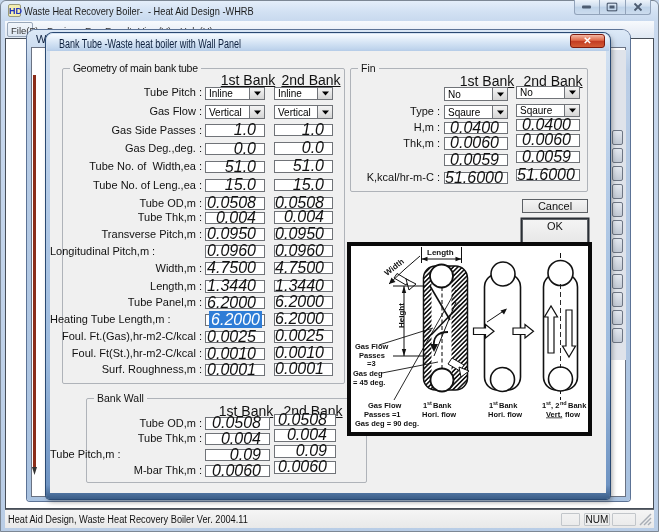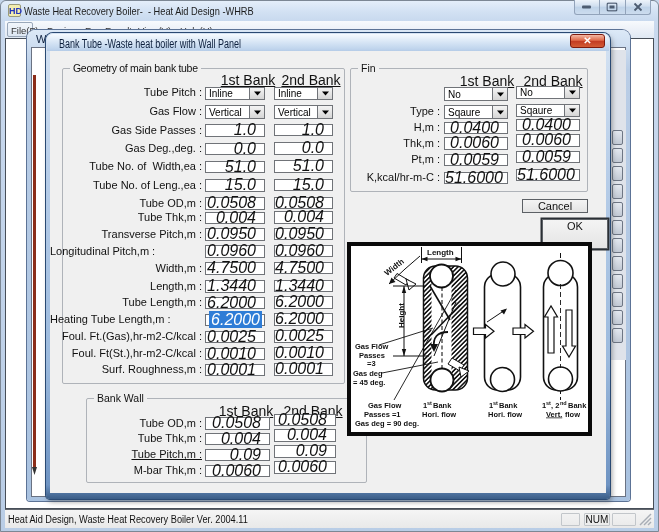--- a/index.html
+++ b/index.html
@@ -70,21 +70,21 @@
   line-height:10.5px; text-align:right; padding-right:8px; color:#111;font-style:italic; }
 .hl { background:#2e7cd6; color:#fff; padding:0 2px; }
 .cb { position:absolute; height:13.5px; background:#fff; border:1px solid #707378; font-size:10px; }
 .cbt { position:absolute; left:3px; top:0.5px; }
 .cba { position:absolute; right:0; top:0; bottom:0; width:15px; border-left:1px solid #707378;
   background:linear-gradient(#f4f4f4,#d6d6d6); }
 .cba svg { position:absolute; left:3.5px; top:3.5px; }
 
 .btn { position:absolute; width:66px; height:14.5px; background:linear-gradient(#f4f4f4,#e4e4e4);
   border:1px solid #5c6065; font-size:11px; text-align:center; line-height:12px; color:#111; }
-#okbtn { box-shadow:0 0 0 1.5px #2a2f35; height:30px;margin-left:20px; }
+#okbtn { box-shadow:0 0 0 1.5px #2a2f35; height:30px; }
 
 #diagbox { position:absolute; background:#fff; border:4px solid #0a0a0a; }
 .diag { position:absolute; left:0; top:0; }
 
 
 .tbtn { position:absolute; left:585px; width:11px; height:15px; background:linear-gradient(#e3e8ef,#c2c9d4);
   border:1px solid #6e7684; border-radius:2px; }
 </style></head>
 <body>
 
@@ -219,42 +219,42 @@
 <div class="fl" style="left:224px;top:177.5px;width:59px;">0.0950</div>
 <div class="lb" style="left:0;width:152px;top:194.5px;">Longitudinal Pitch,m :</div>
 <div class="fl" style="left:155px;top:195px;width:60px;">0.0960</div>
 <div class="fl" style="left:224px;top:194.5px;width:59px;">0.0960</div>
 <div class="lb" style="left:0;width:152px;text-align:right;top:211.5px;">Width,m :</div>
 <div class="fl" style="left:155px;top:212px;width:60px;">4.7500</div>
 <div class="fl" style="left:224px;top:211.5px;width:59px;">4.7500</div>
 <div class="lb" style="left:0;width:152px;text-align:right;top:229.5px;">Length,m :</div>
 <div class="fl" style="left:155px;top:230px;width:60px;">1.3440</div>
 <div class="fl" style="left:224px;top:229.5px;width:59px;">1.3440</div>
-<div class="lb" style="left:0;width:152px;text-align:right;top:246.0px;">Tube Length,m :</div>
+<div class="lb" style="left:0;width:152px;text-align:right;top:246.0px;">Tube Panel,m :</div>
 <div class="fl" style="left:155px;top:246.5px;width:60px;">6.2000</div>
 <div class="fl" style="left:224px;top:246.0px;width:59px;">6.2000</div>
 <div class="lb" style="left:0;width:152px;text-align:left;top:263.0px;">Heating Tube Length,m :</div>
 <div class="fl" style="left:155px;top:263.5px;width:60px;padding-right:2px;"><span class="hl">6.2000</span></div>
 <div class="fl" style="left:224px;top:263.0px;width:59px;">6.2000</div>
 <div class="lb" style="left:0;width:152px;text-align:right;top:280.0px;">Foul. Ft.(Gas),hr-m2-C/kcal :</div>
 <div class="fl" style="left:155px;top:280.5px;width:60px;">0.0025</div>
 <div class="fl" style="left:224px;top:280.0px;width:59px;">0.0025</div>
 <div class="lb" style="left:0;width:152px;text-align:right;top:297.0px;">Foul. Ft(St.),hr-m2-C/kcal :</div>
 <div class="fl" style="left:155px;top:297.5px;width:60px;">0.0010</div>
 <div class="fl" style="left:224px;top:297.0px;width:59px;">0.0010</div>
 <div class="lb" style="left:0;width:152px;text-align:right;top:313.0px;">Surf. Roughness,m :</div>
 <div class="fl" style="left:155px;top:313.5px;width:60px;">0.0001</div>
 <div class="fl" style="left:224px;top:313.0px;width:59px;">0.0001</div>
 <div class="lb" style="left:0;width:152px;text-align:right;top:366.5px;">Tube OD,m :</div>
 <div class="fl" style="left:155px;top:367px;width:65px;">0.0508</div>
 <div class="fl" style="left:223.5px;top:363.5px;width:62.5px;">0.0508</div>
 <div class="lb" style="left:0;width:152px;text-align:right;top:382.0px;">Tube Thk,m :</div>
 <div class="fl" style="left:155px;top:382.5px;width:65px;">0.004</div>
 <div class="fl" style="left:223.5px;top:379.0px;width:62.5px;">0.004</div>
-<div class="lb" style="left:0;width:152px;text-align:right;top:398.0px;text-decoration:underline;">Tube Pitch,m :</div>
+<div class="lb" style="left:0;width:152px;top:398.0px;">Tube Pitch,m :</div>
 <div class="fl" style="left:155px;top:398.5px;width:65px;">0.09</div>
 <div class="fl" style="left:223.5px;top:395.0px;width:62.5px;">0.09</div>
 <div class="lb" style="left:0;width:152px;text-align:right;top:414.0px;">M-bar Thk,m :</div>
 <div class="fl" style="left:155px;top:414.5px;width:65px;">0.0060</div>
 <div class="fl" style="left:223.5px;top:411.0px;width:62.5px;">0.0060</div>
 <div class="cb" style="left:394px;top:37px;width:64px;">
         <span class="cbt">No</span>
         <span class="cba">
           <svg width="7" height="5" viewBox="0 0 7 5">
             <polygon points="0,0.5 7,0.5 3.5,4.5" fill="#000"></polygon>
@@ -285,21 +285,20 @@
             <polygon points="0,0.5 7,0.5 3.5,4.5" fill="#000"></polygon>
           </svg>
         </span>
       </div>
 <div class="lb" style="left:240px;width:150px;text-align:right;top:71.0px;">H,m :</div>
 <div class="fl" style="left:394px;top:71.5px;width:64px;">0.0400</div>
 <div class="fl" style="left:466px;top:68.5px;width:64px;">0.0400</div>
 <div class="lb" style="left:240px;width:150px;text-align:right;top:86.5px;">Thk,m :</div>
 <div class="fl" style="left:394px;top:87px;width:64px;">0.0060</div>
 <div class="fl" style="left:466px;top:84px;width:64px;">0.0060</div>
-<div class="lb" style="left:240px;width:150px;text-align:right;top:103.0px;">Pt,m :</div>
 <div class="fl" style="left:394px;top:103.5px;width:64px;">0.0059</div>
 <div class="fl" style="left:466px;top:100.5px;width:64px;">0.0059</div>
 <div class="lb" style="left:240px;width:150px;text-align:right;top:121.0px;">K,kcal/hr-m-C :</div>
 <div class="fl" style="left:394px;top:121.5px;width:64px;">51.6000</div>
 <div class="fl" style="left:466px;top:118.5px;width:64px;">51.6000</div>
 <div class="btn" style="left:472px;top:148.5px;">Cancel</div>
 <div class="btn" id="okbtn" style="left:472px;top:169px;">OK</div>
 <div id="diagbox" style="left:296.5px;top:192px;width:245.5px;height:194px;">
 <svg class="diag" width="238" height="186" viewBox="0 0 238 186">
 <defs>

